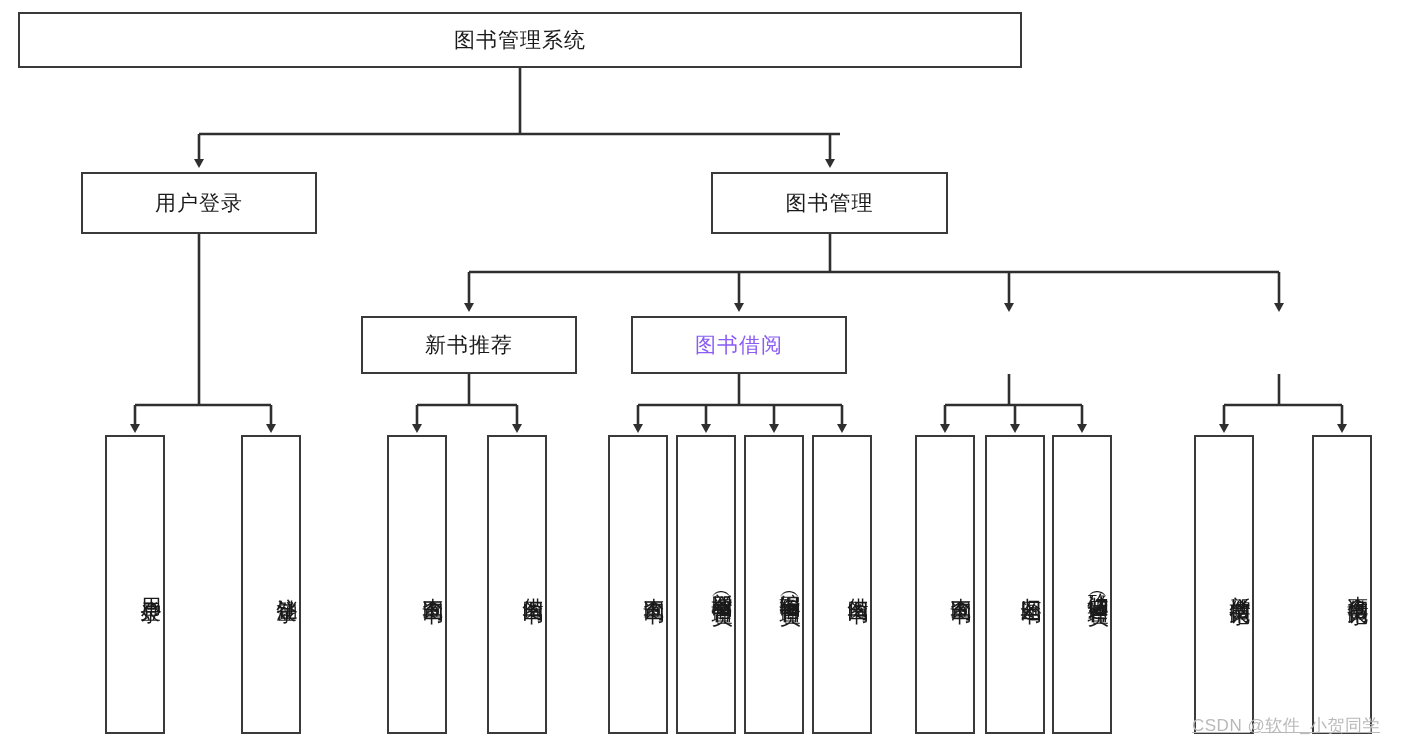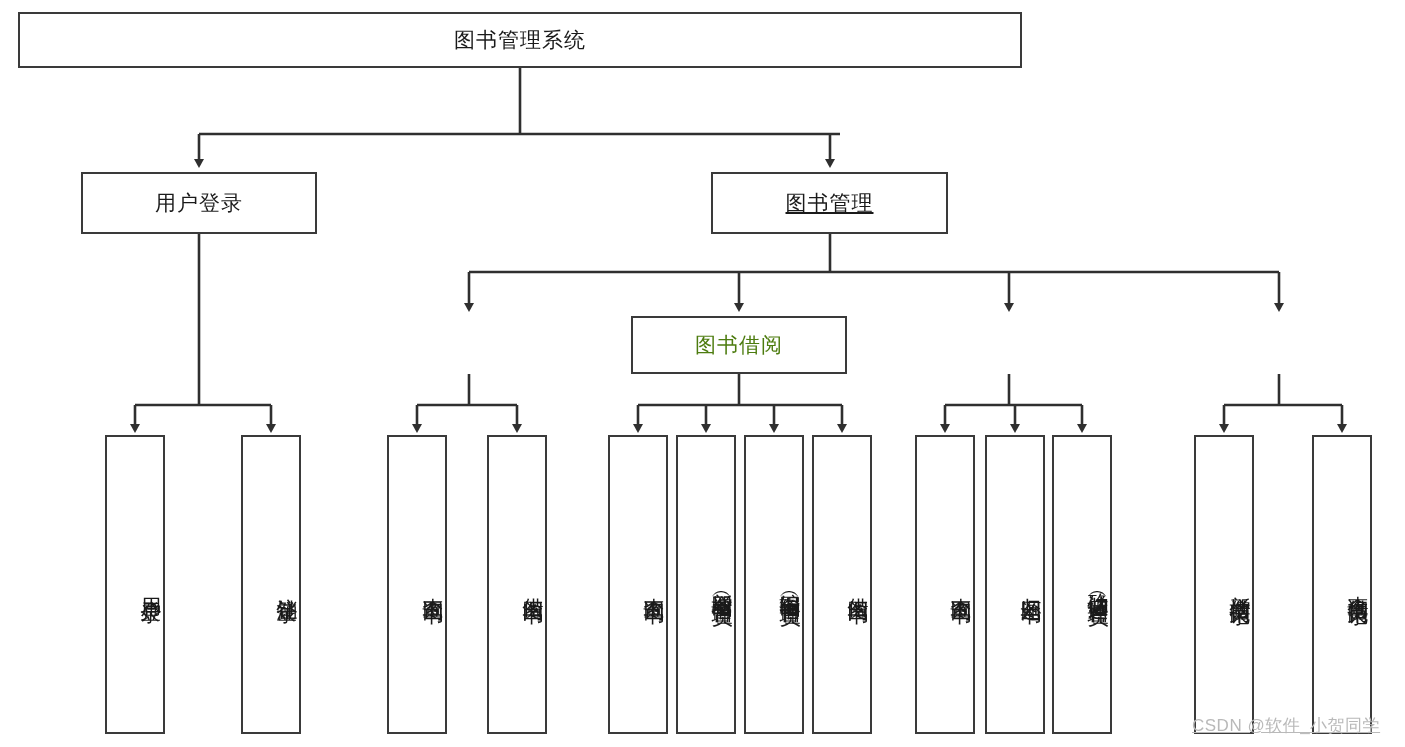--- a/index.html
+++ b/index.html
@@ -119,25 +119,28 @@
     </g>
   </svg>
 
   <div class="node node-h" style="left: 18px; top: 12px; width: 1004px; height: 56px; border-color: rgb(58, 58, 58); background: rgb(255, 255, 255); color: rgb(26, 26, 26);">
     <span>图书管理系统</span>
   </div>
 
   <div class="node node-h" style="left: 81px; top: 172px; width: 236px; height: 62px; border-color: rgb(58, 58, 58); background: rgb(255, 255, 255); color: rgb(26, 26, 26);">
     <span>用户登录</span>
   </div>
-  <div class="node node-h" style="left: 711px; top: 172px; width: 237px; height: 62px; border-color: rgb(58, 58, 58); background: rgb(255, 255, 255); color: rgb(26, 26, 26); text-decoration: underline;">
+  <div class="node node-h" style="left: 711px; top: 172px; width: 237px; height: 62px; border-color: rgb(58, 58, 58); background: rgb(255, 255, 255); color: rgb(26, 26, 26);">
     <span>图书管理</span>
   </div>
 
-  <div class="node node-h" style="left: 631px; top: 316px; width: 216px; height: 58px; border-color: rgb(58, 58, 58); background: rgb(255, 255, 255); color: #4d7c0f;">
+  <div class="node node-h" style="left: 361px; top: 316px; width: 216px; height: 58px; border-color: rgb(58, 58, 58); background: rgb(255, 255, 255); color: rgb(26, 26, 26);">
+    <span>新书推荐</span>
+  </div>
+  <div class="node node-h" style="left: 631px; top: 316px; width: 216px; height: 58px; border-color: rgb(58, 58, 58); background: rgb(255, 255, 255); color: #8b5cf6;">
     <span>图书借阅</span>
   </div>
 
   <div class="node node-v" style="left: 105px; top: 435px; width: 60px; height: 299px; border-color: rgb(58, 58, 58); background: rgb(255, 255, 255); color: rgb(26, 26, 26);">
     <span>用户登录</span>
   </div>
   <div class="node node-v" style="left: 241px; top: 435px; width: 60px; height: 299px; border-color: rgb(58, 58, 58); background: rgb(255, 255, 255); color: rgb(26, 26, 26);">
     <span>注销登录</span>
   </div>
   <div class="node node-v" style="left: 387px; top: 435px; width: 60px; height: 299px; border-color: rgb(58, 58, 58); background: rgb(255, 255, 255); color: rgb(26, 26, 26);">

